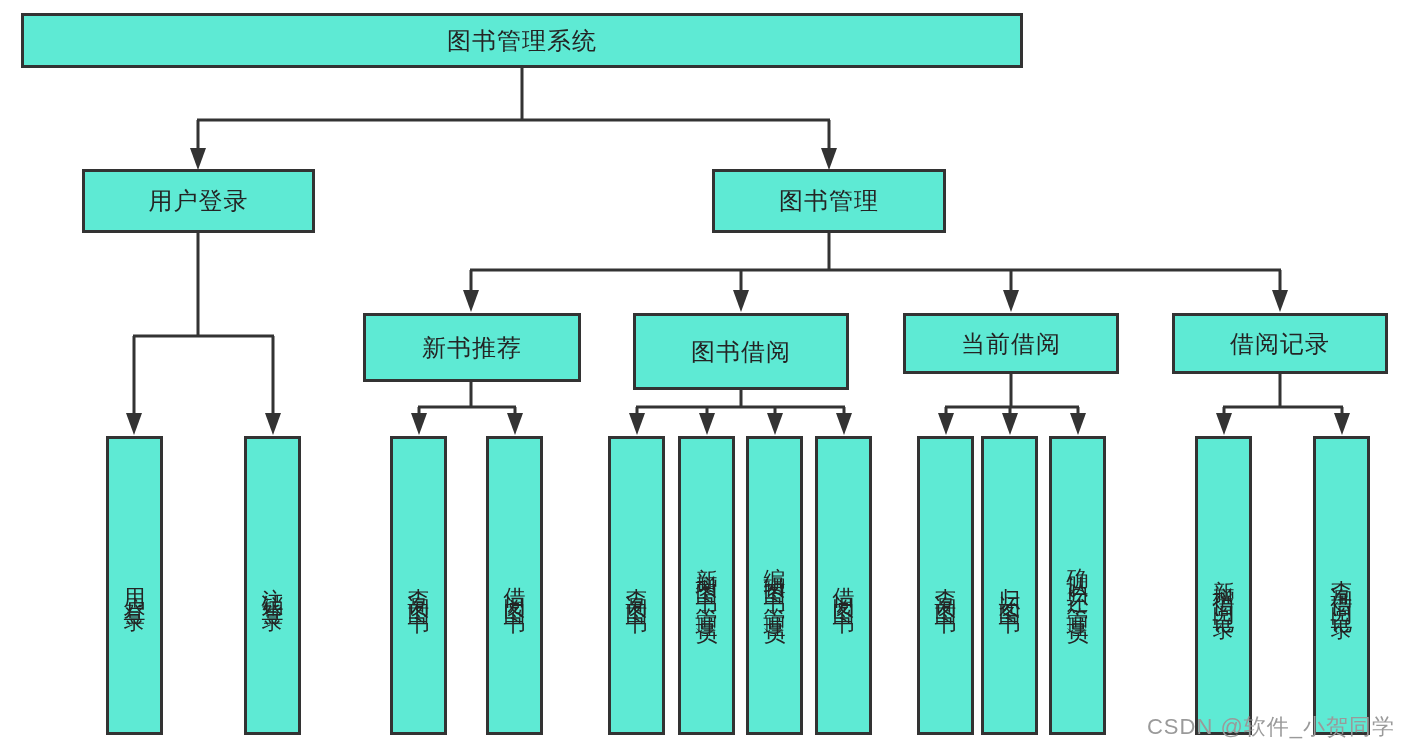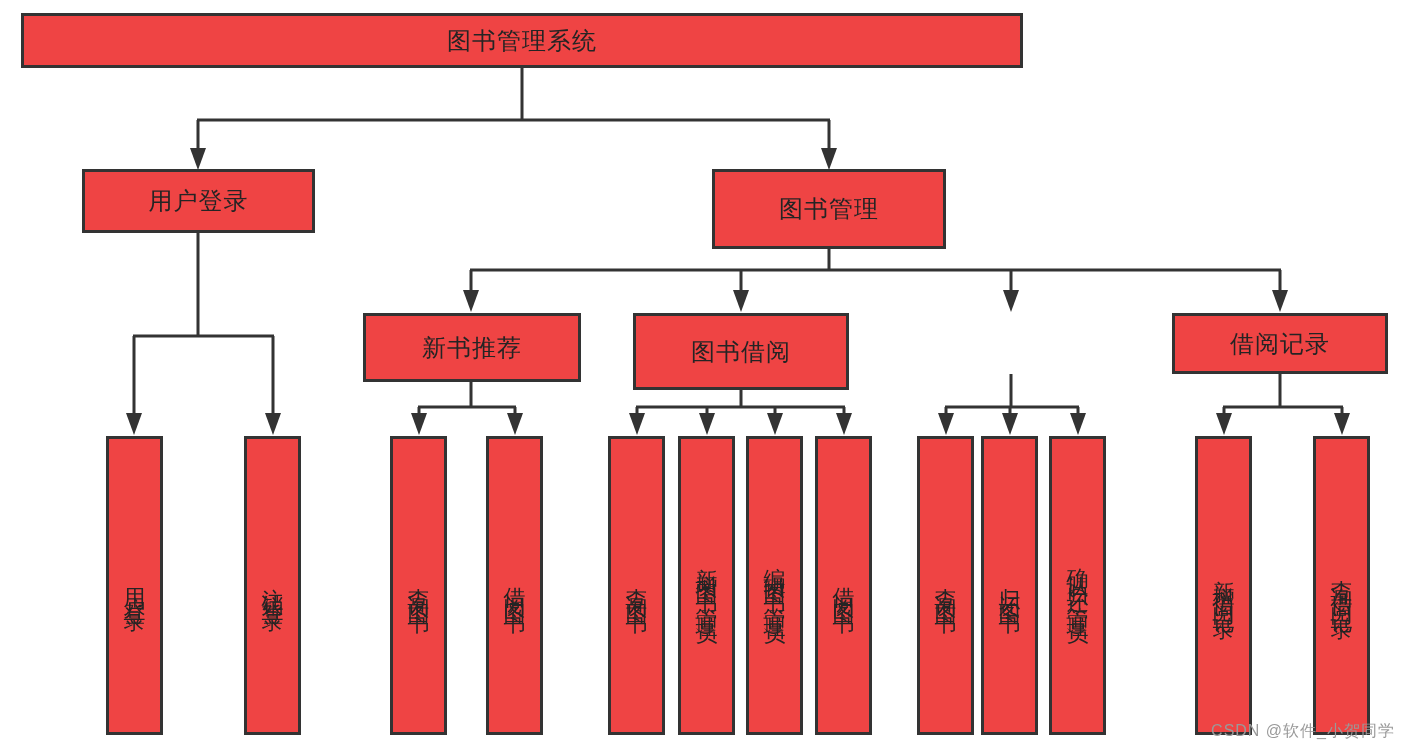--- a/index.html
+++ b/index.html
@@ -17,40 +17,40 @@
     overflow:hidden;
   }
   .connector-layer{
     position:absolute;left:0;top:0;width:1405px;height:747px;
     z-index:0;
   }
   .node{
     position:absolute;
     box-sizing:border-box;
     border:3px solid var(--line);
-    background:#ef4444;
+    background:#5eead4;
     display:flex;align-items:center;justify-content:center;
     color:var(--text);
     font-size:24px;
     letter-spacing:1px;
     z-index:1;
     white-space:nowrap;
   }
   .node.leaf{font-size:22px;letter-spacing:0;}
   .leaf-label{
     writing-mode:vertical-rl;
     text-orientation:mixed;
     line-height:1;
     letter-spacing:8px;
     display:block;
   }
   .watermark{
     position:absolute;
     right:10px;bottom:5px;
-    font-size:16px;
+    font-size:22px;
     color:var(--watermark);
     letter-spacing:1px;
     z-index:2;
     white-space:nowrap;
     margin-top:44px;
   }
 </style>
 </head>
 <body>
 
@@ -85,24 +85,25 @@
       <polygon points="1002,413 1018,413 1010,435"></polygon>
       <polygon points="1070,413 1086,413 1078,435"></polygon>
       <polygon points="1216,413 1232,413 1224,435"></polygon>
       <polygon points="1334,413 1350,413 1342,435"></polygon>
     </g>
   </svg>
 
   <div class="node" style="left:21px;top:13px;width:1002px;height:55px">图书管理系统</div>
 
   <div class="node" style="left:82px;top:169px;width:233px;height:64px">用户登录</div>
-  <div class="node" style="left:712px;top:169px;width:234px;height:80px">图书管理</div>
+  <div class="node" style="left:712px;top:169px;width:234px;height:64px">图书管理</div>
 
   <div class="node" style="left:363px;top:313px;width:218px;height:69px">新书推荐</div>
   <div class="node" style="left:633px;top:313px;width:216px;height:77px">图书借阅</div>
+  <div class="node" style="left:903px;top:313px;width:216px;height:61px">当前借阅</div>
   <div class="node" style="left:1172px;top:313px;width:216px;height:61px">借阅记录</div>
 
   <div class="node leaf" style="left:106px;top:436px;width:57px;height:299px">
     <span class="leaf-label">用户登录</span>
   </div>
   <div class="node leaf" style="left:244px;top:436px;width:57px;height:299px">
     <span class="leaf-label">注销登录</span>
   </div>
 
   <div class="node leaf" style="left:390px;top:436px;width:57px;height:299px">

